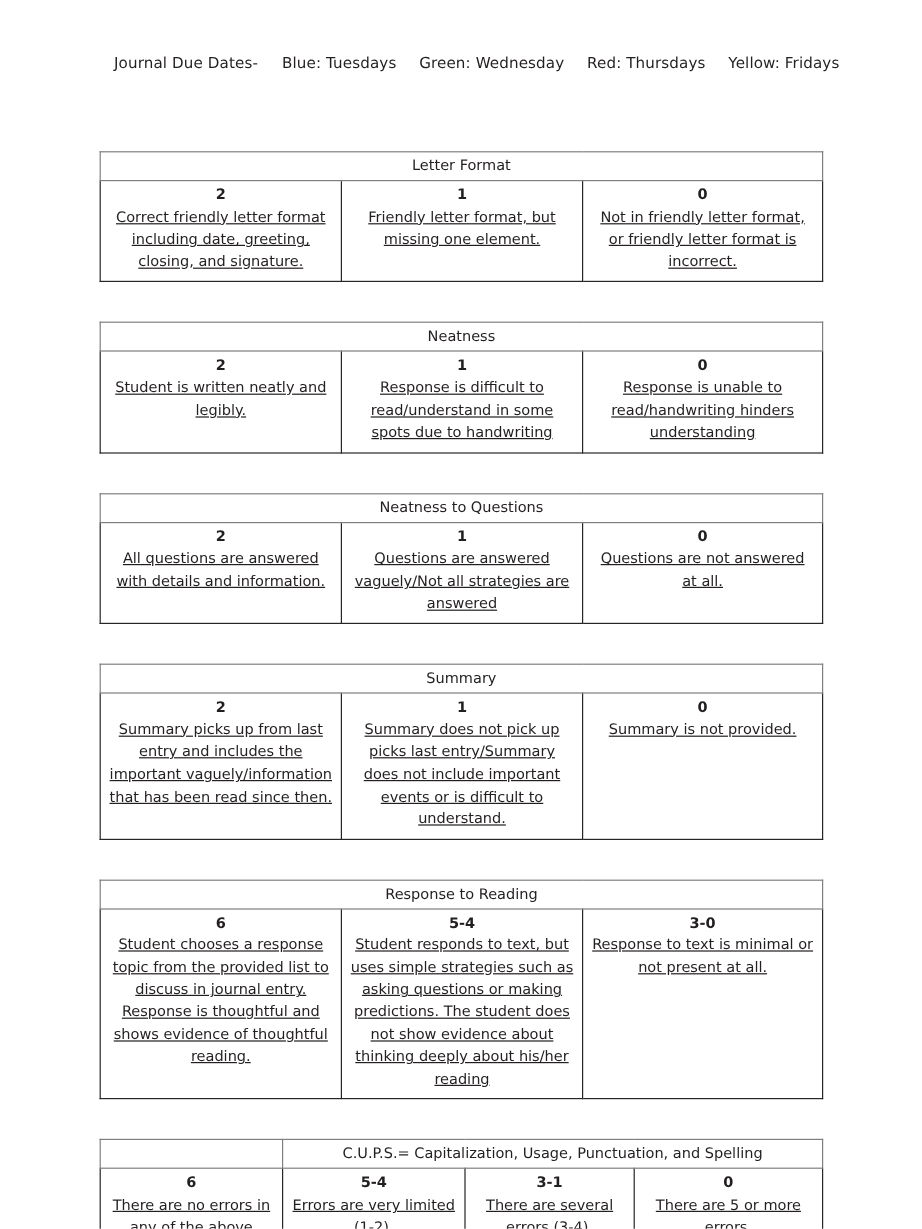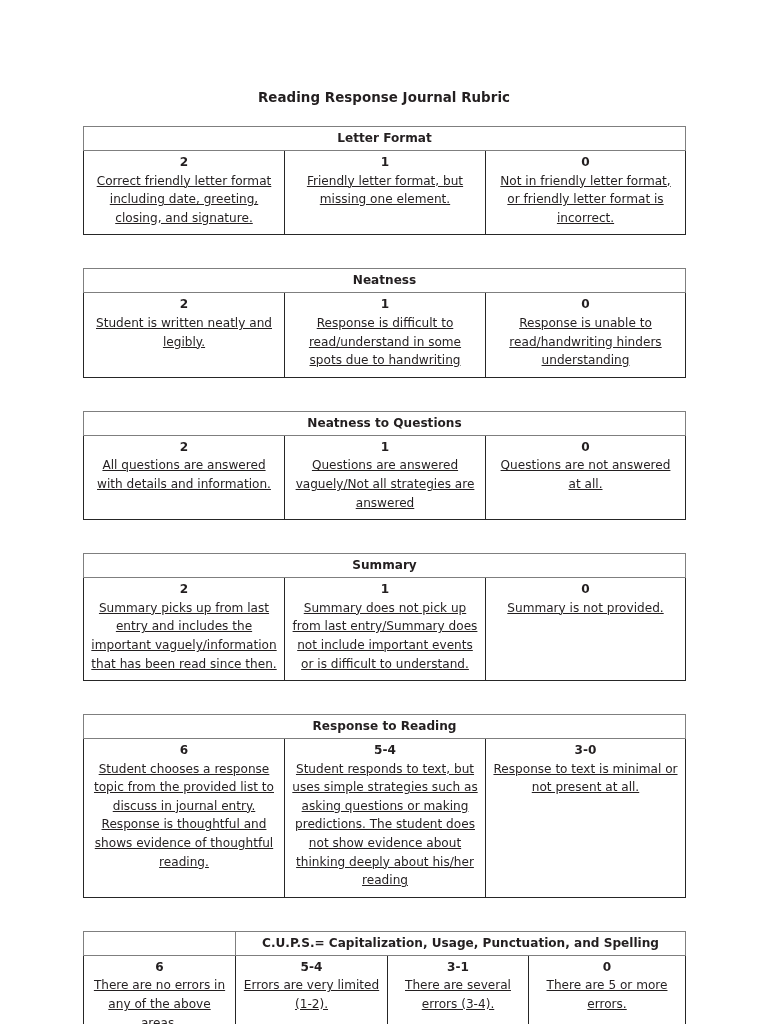--- a/index.html
+++ b/index.html
@@ -68,21 +68,21 @@
     border: 1px solid #7f7f7f;
     padding: 0;
     vertical-align: top;
     background: #ffffff;
   }
 
   
   .rubric thead th {
     border: 1.6px solid #7f7f7f;
     font-size: 12.1px;
-    font-weight: bold;
+    font-weight: normal;
     line-height: 16px;
     text-align: center;
     padding: 3px 4px 4px 4px;
   }
   .rubric thead th.blank-head {
     border-right: 1.6px solid #7f7f7f;
   }
 
   
   .rubric tbody td {
@@ -123,22 +123,24 @@
   .cups tbody td {
     line-height: 18.6px;
     padding: 2px 6px 5px 6px;
   }
 </style>
 </head>
 <body>
 
 <div class="page">
 
-
-  <div class="doc-title">Reading Response Journal Rubric</div>
+  <div class="due-dates">
+    <span class="dd-label">Journal Due Dates-</span><span class="dd-item">Blue: Tuesdays</span><span class="dd-item">Green: Wednesday</span><span class="dd-item">Red: Thursdays</span><span class="dd-item">Yellow: Fridays</span>
+  </div>
+
 
   <div class="tables">
       <table class="rubric cols-3">
         <colgroup>
           <col class="c1">
           <col class="c2">
           <col class="c3">
         </colgroup>
         <thead>
           <tr>
@@ -230,21 +232,21 @@
           </tr>
         </thead>
         <tbody>
           <tr>
             <td>
               <span class="score">2</span>
               <span class="desc">Summary picks up from last entry and includes the important vaguely/information that has been read since then.</span>
             </td>
             <td>
               <span class="score">1</span>
-              <span class="desc">Summary does not pick up from last entry/Summary does not include important events or is difficult to understand.</span>
+              <span class="desc">Summary does not pick up picks last entry/Summary does not include important events or is difficult to understand.</span>
             </td>
             <td>
               <span class="score">0</span>
               <span class="desc">Summary is not provided.</span>
             </td>
           </tr>
         </tbody>
       </table>
       <table class="rubric cols-3">
         <colgroup>

